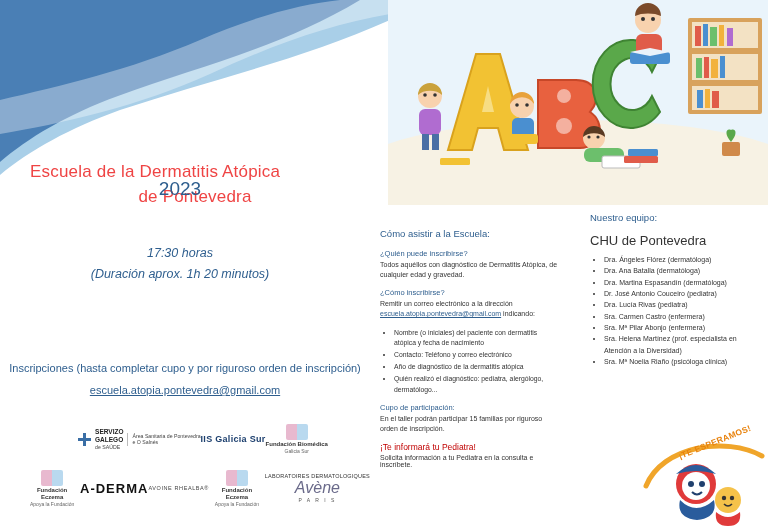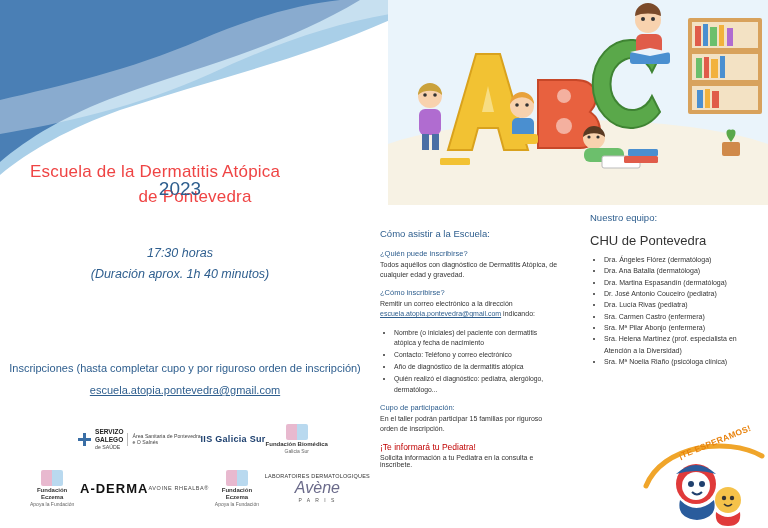--- a/index.html
+++ b/index.html
@@ -207,21 +207,21 @@
 
   <div class="title">
     <span class="l1">Escuela de la Dermatitis Atópica</span>
     <span class="l2">de Pontevedra</span>
   </div>
 
   <div class="year">2023</div>
 
   <div class="when">
     <div>17:30 horas</div>
-    <div>(Duración aprox. 1h 40 minutos)</div>
+    <div>(Duración aprox. 1h 20 minutos)</div>
   </div>
 
 
   <div class="insc">Inscripciones (hasta completar cupo y por riguroso orden de inscripción)</div>
   <a class="insc-mail" href="#">escuela.atopia.pontevedra@gmail.com</a>
 
   <div class="logos-row1">
     <div class="logo">
       <span class="cross"></span>
       <span class="logo-txt">

